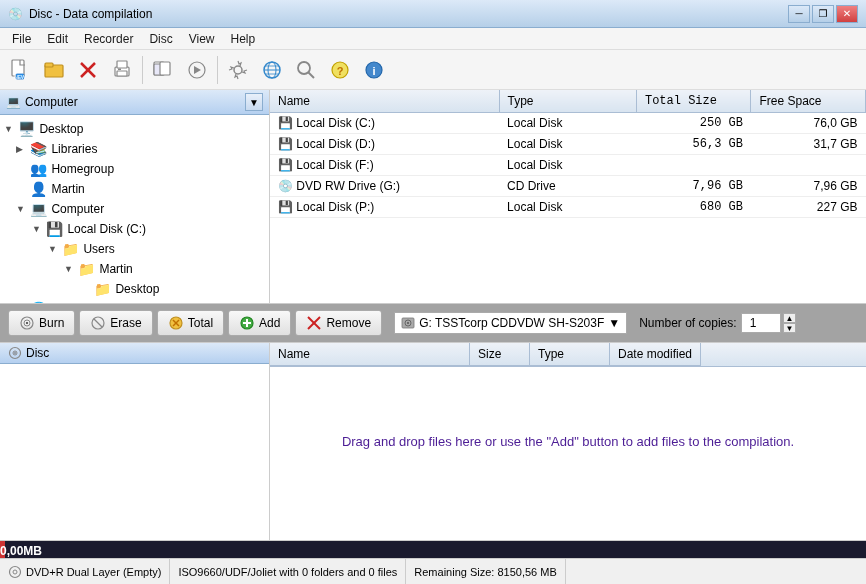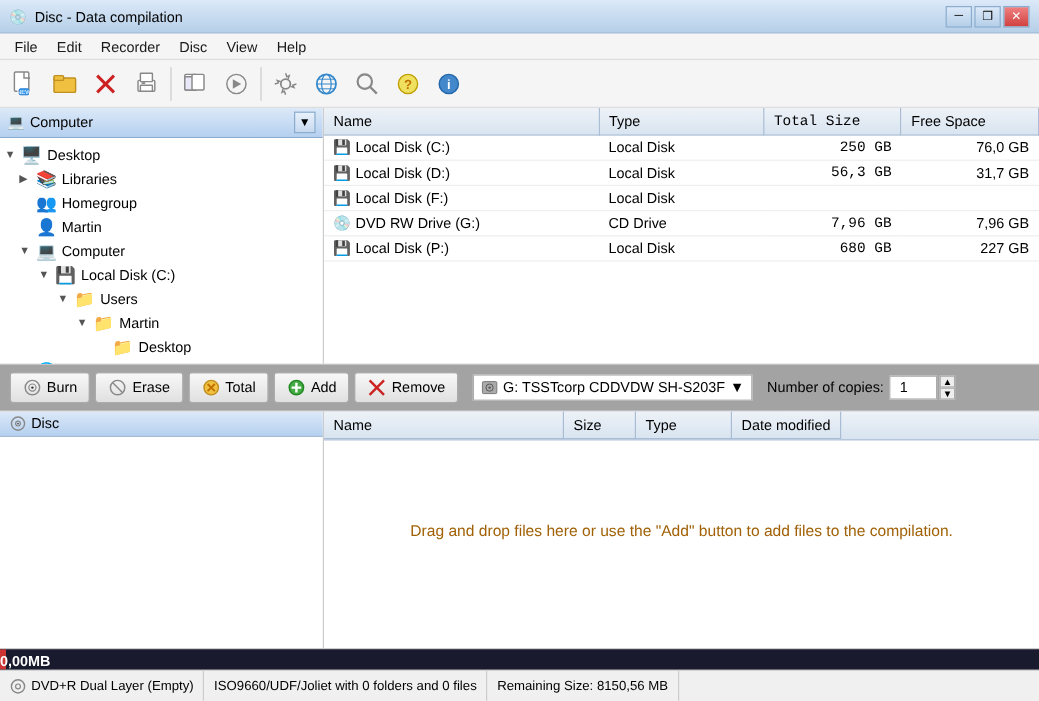--- a/index.html
+++ b/index.html
@@ -188,21 +188,21 @@
       border-right: 1px solid #aabdd4;
       padding: 4px 8px;
       font-weight: normal;
       font-size: 12px;
     }
     #drop-message {
       position: absolute;
       top: 50%; left: 50%;
       transform: translate(-50%, -50%);
       text-align: center;
-      color: #a16207;
+      color: #4c1d95;
       font-size: 13px;
       line-height: 1.8;
       width: 80%;
     }
 
     
     #progress-area {
       height: 18px;
       background: white;
       border-top: 1px solid #ccc;

